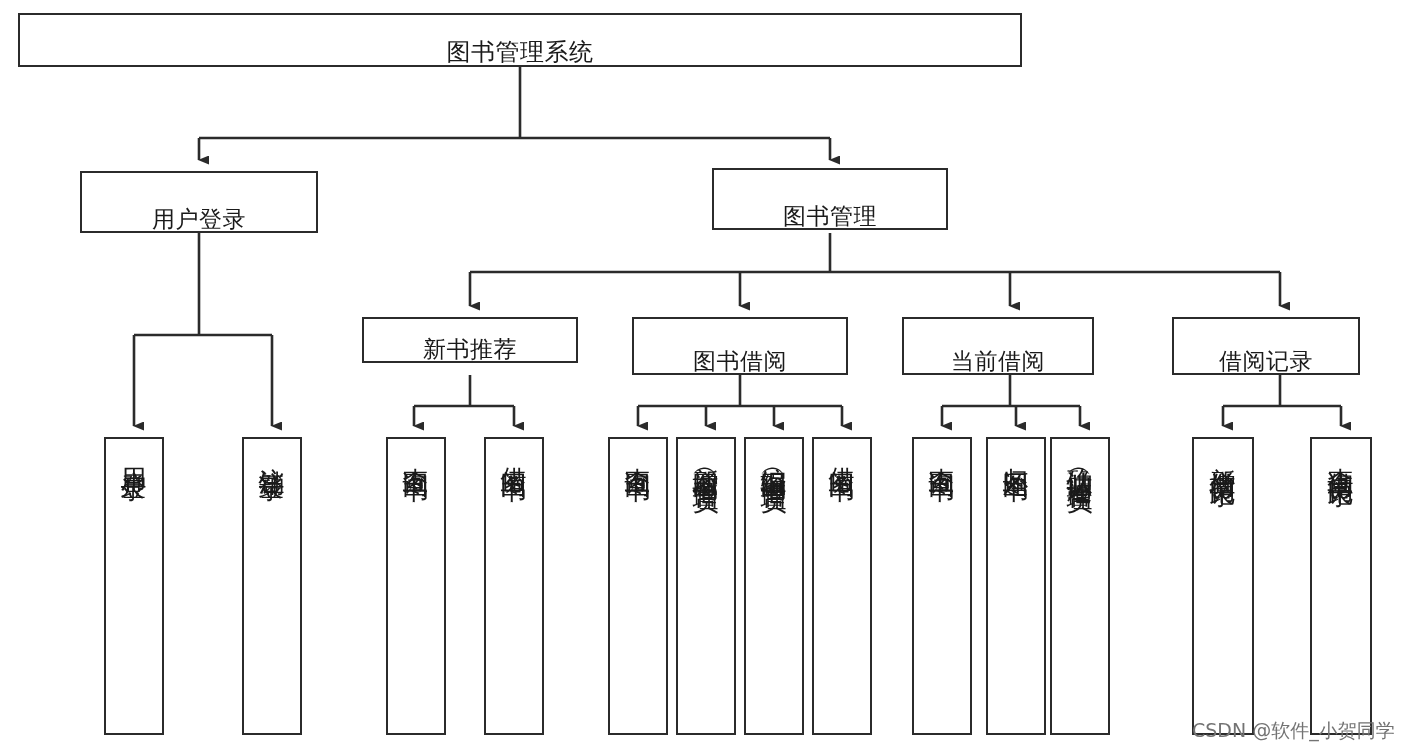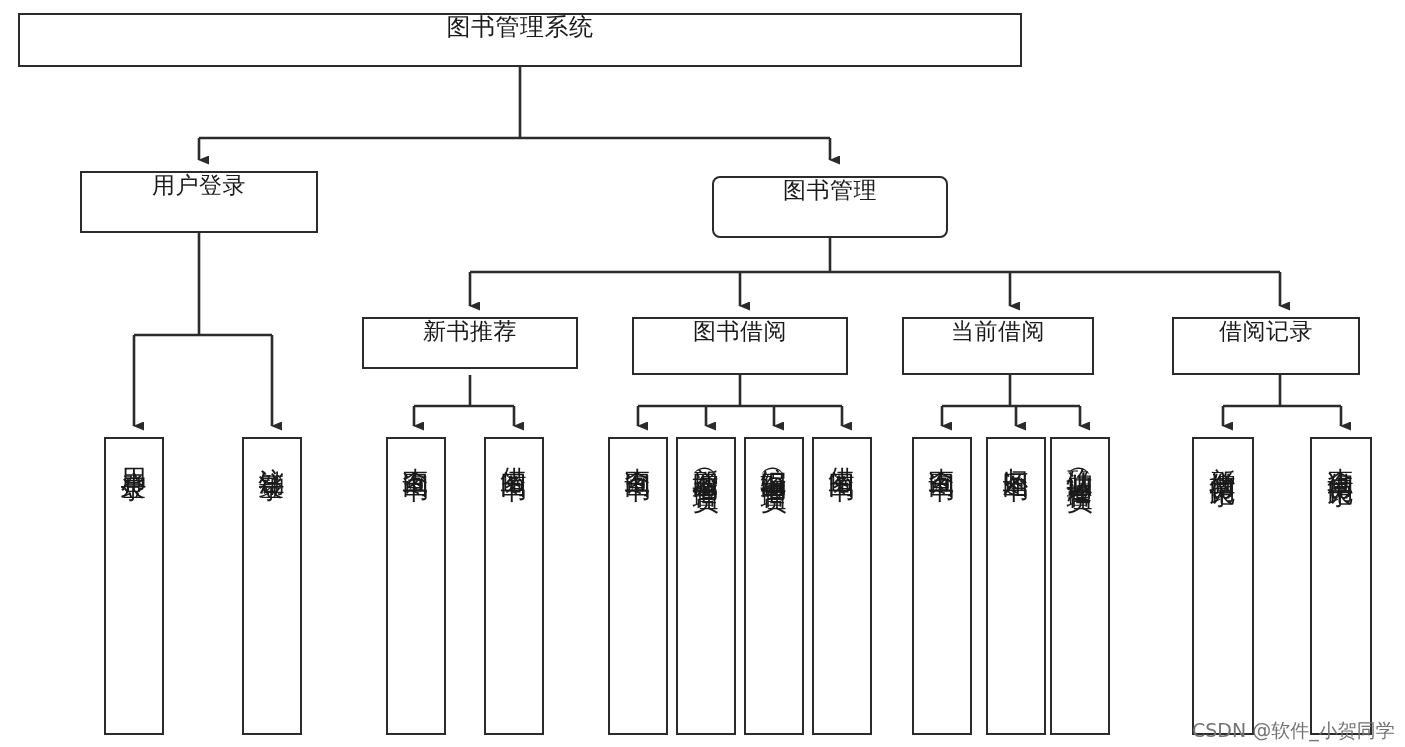--- a/index.html
+++ b/index.html
@@ -24,21 +24,21 @@
     top: 0;
     width: 1405px;
     height: 747px;
   }
   .node {
     position: absolute;
     box-sizing: border-box;
     border: 2px solid #2b2b2b;
     background: #ffffff;
     display: flex;
-    align-items: flex-start;
+    align-items: flex-end;
     justify-content: center;
     color: #1a1a1a;
   }
   .node-label {
     display: block;
     text-align: center;
     line-height: 1.05;
     letter-spacing: 0.5px;
   }
   .node.horizontal .node-label {
@@ -128,25 +128,25 @@
     </g>
   </svg>
 
   <div class="node horizontal root" style="left: 18px; top: 13px; width: 1004px; height: 54px;">
     <span class="node-label">图书管理系统</span>
   </div>
 
   <div class="node horizontal" style="left: 80px; top: 171px; width: 238px; height: 62px;">
     <span class="node-label">用户登录</span>
   </div>
-  <div class="node horizontal" style="left: 712px; top: 176px; width: 236px; height: 62px; border-radius: 8px;">
+  <div class="node horizontal" style="left: 712px; top: 168px; width: 236px; height: 62px;">
     <span class="node-label">图书管理</span>
   </div>
 
-  <div class="node horizontal" style="left: 362px; top: 317px; width: 216px; height: 52px;">
+  <div class="node horizontal" style="left: 362px; top: 317px; width: 216px; height: 46px;">
     <span class="node-label">新书推荐</span>
   </div>
   <div class="node horizontal" style="left: 632px; top: 317px; width: 216px; height: 58px;">
     <span class="node-label">图书借阅</span>
   </div>
   <div class="node horizontal" style="left: 902px; top: 317px; width: 192px; height: 58px;">
     <span class="node-label">当前借阅</span>
   </div>
   <div class="node horizontal" style="left: 1172px; top: 317px; width: 188px; height: 58px;">
     <span class="node-label">借阅记录</span>

